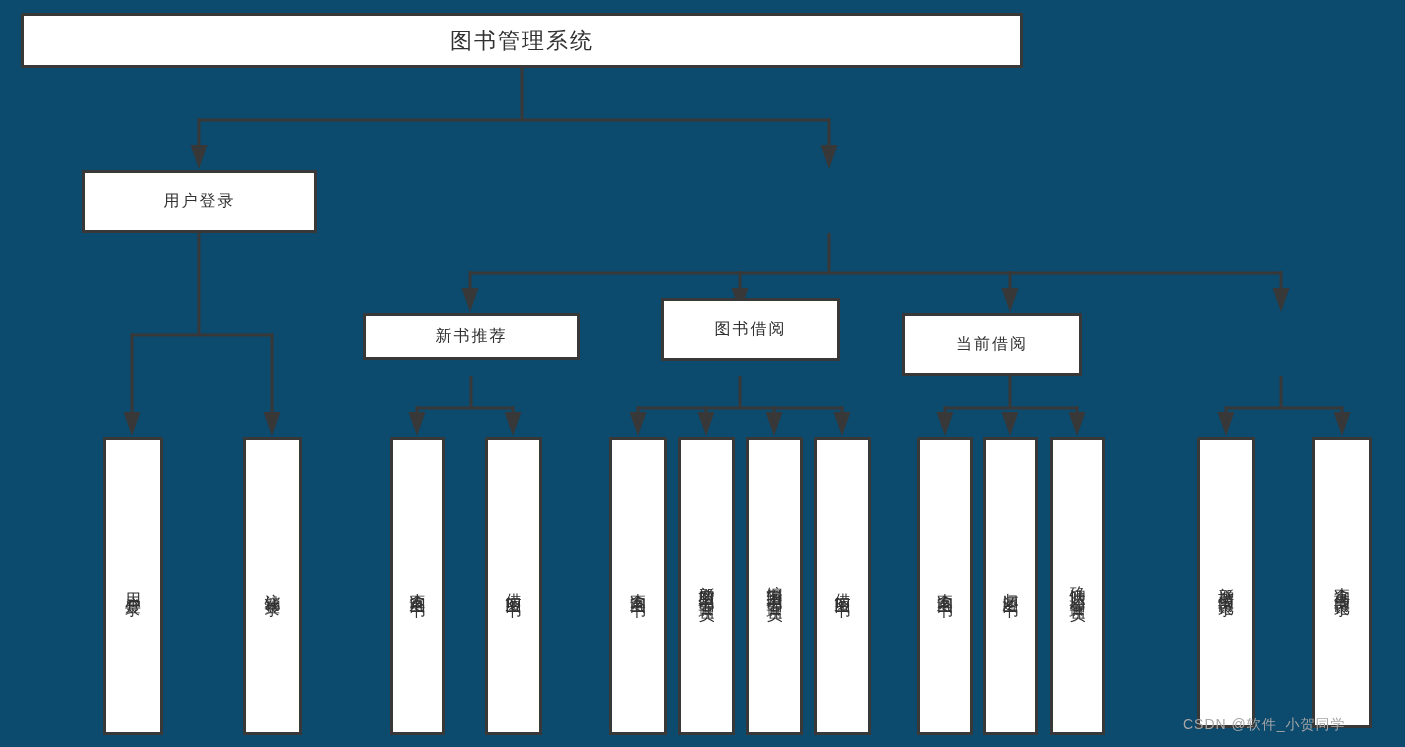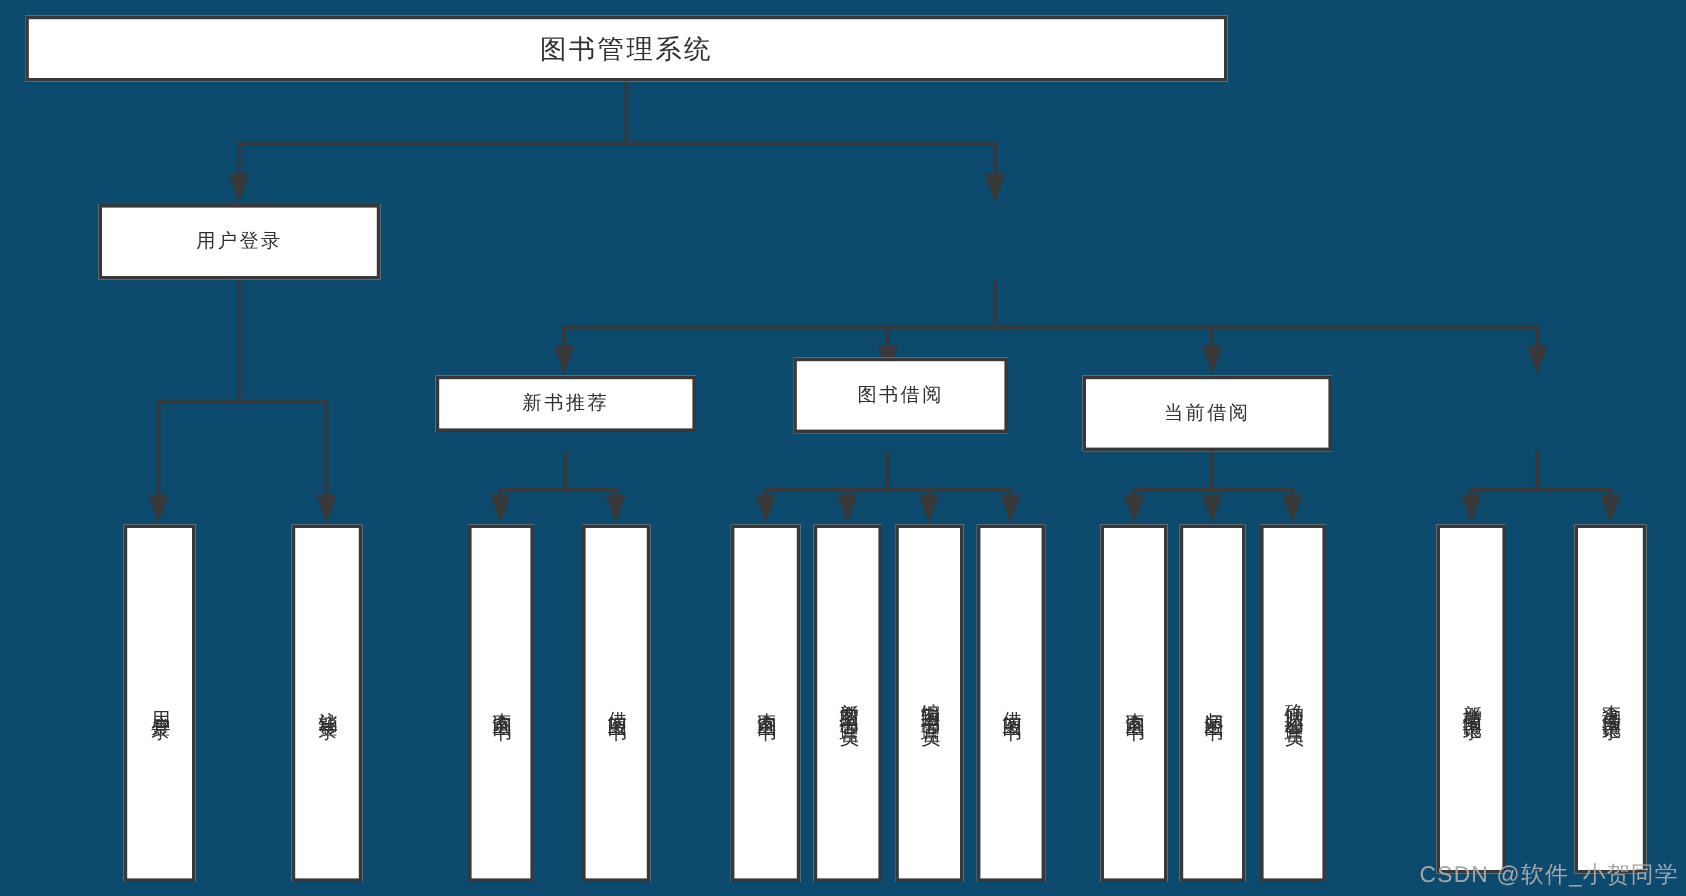--- a/index.html
+++ b/index.html
@@ -29,39 +29,39 @@
     letter-spacing:3px;
     line-height:1.0;
     white-space:nowrap;
   }
   
   .n-root{left:21px;top:13px;width:1002px;height:55px;}
   .n-login{left:82px;top:170px;width:235px;height:63px;}
   .n-mgmt{left:712px;top:170px;width:235px;height:63px;}
   .n-rec{left:363px;top:313px;width:217px;height:47px;}
   .n-bor{left:633px;top:298px;width:179px;height:63px;margin-left:28px;}
-  .n-cur{left:902px;top:313px;width:208px;height:63px;}
+  .n-cur{left:902px;top:313px;width:180px;height:63px;}
   .n-his{left:1172px;top:313px;width:218px;height:63px;}
   
   .g1a{left:103px;top:437px;width:60px;height:298px;}
   .g1b{left:243px;top:437px;width:59px;height:298px;}
   .g2a{left:390px;top:437px;width:55px;height:298px;}
   .g2b{left:485px;top:437px;width:57px;height:298px;}
   .g3a{left:609px;top:437px;width:58px;height:298px;}
   .g3b{left:678px;top:437px;width:57px;height:298px;}
   .g3c{left:746px;top:437px;width:57px;height:298px;}
   .g3d{left:814px;top:437px;width:57px;height:298px;}
   .g4a{left:917px;top:437px;width:56px;height:298px;}
   .g4b{left:983px;top:437px;width:55px;height:298px;}
   .g4c{left:1050px;top:437px;width:55px;height:298px;}
   .g5a{left:1197px;top:437px;width:58px;height:291px;}
   .g5b{left:1312px;top:437px;width:60px;height:291px;}
   .watermark{
     position:absolute;left:1183px;top:716px;
-    font-size:19px;color:#a6a6a6;letter-spacing:1px;
+    font-size:14px;color:#a6a6a6;letter-spacing:1px;
     z-index:5;white-space:nowrap;
   }
 </style>
 </head>
 <body>
 
 <div class="canvas">
 
   <svg class="wires" width="1405" height="747" viewBox="0 0 1405 747" fill="none" xmlns="http://www.w3.org/2000/svg">
     <g stroke="#383838" stroke-width="3">

